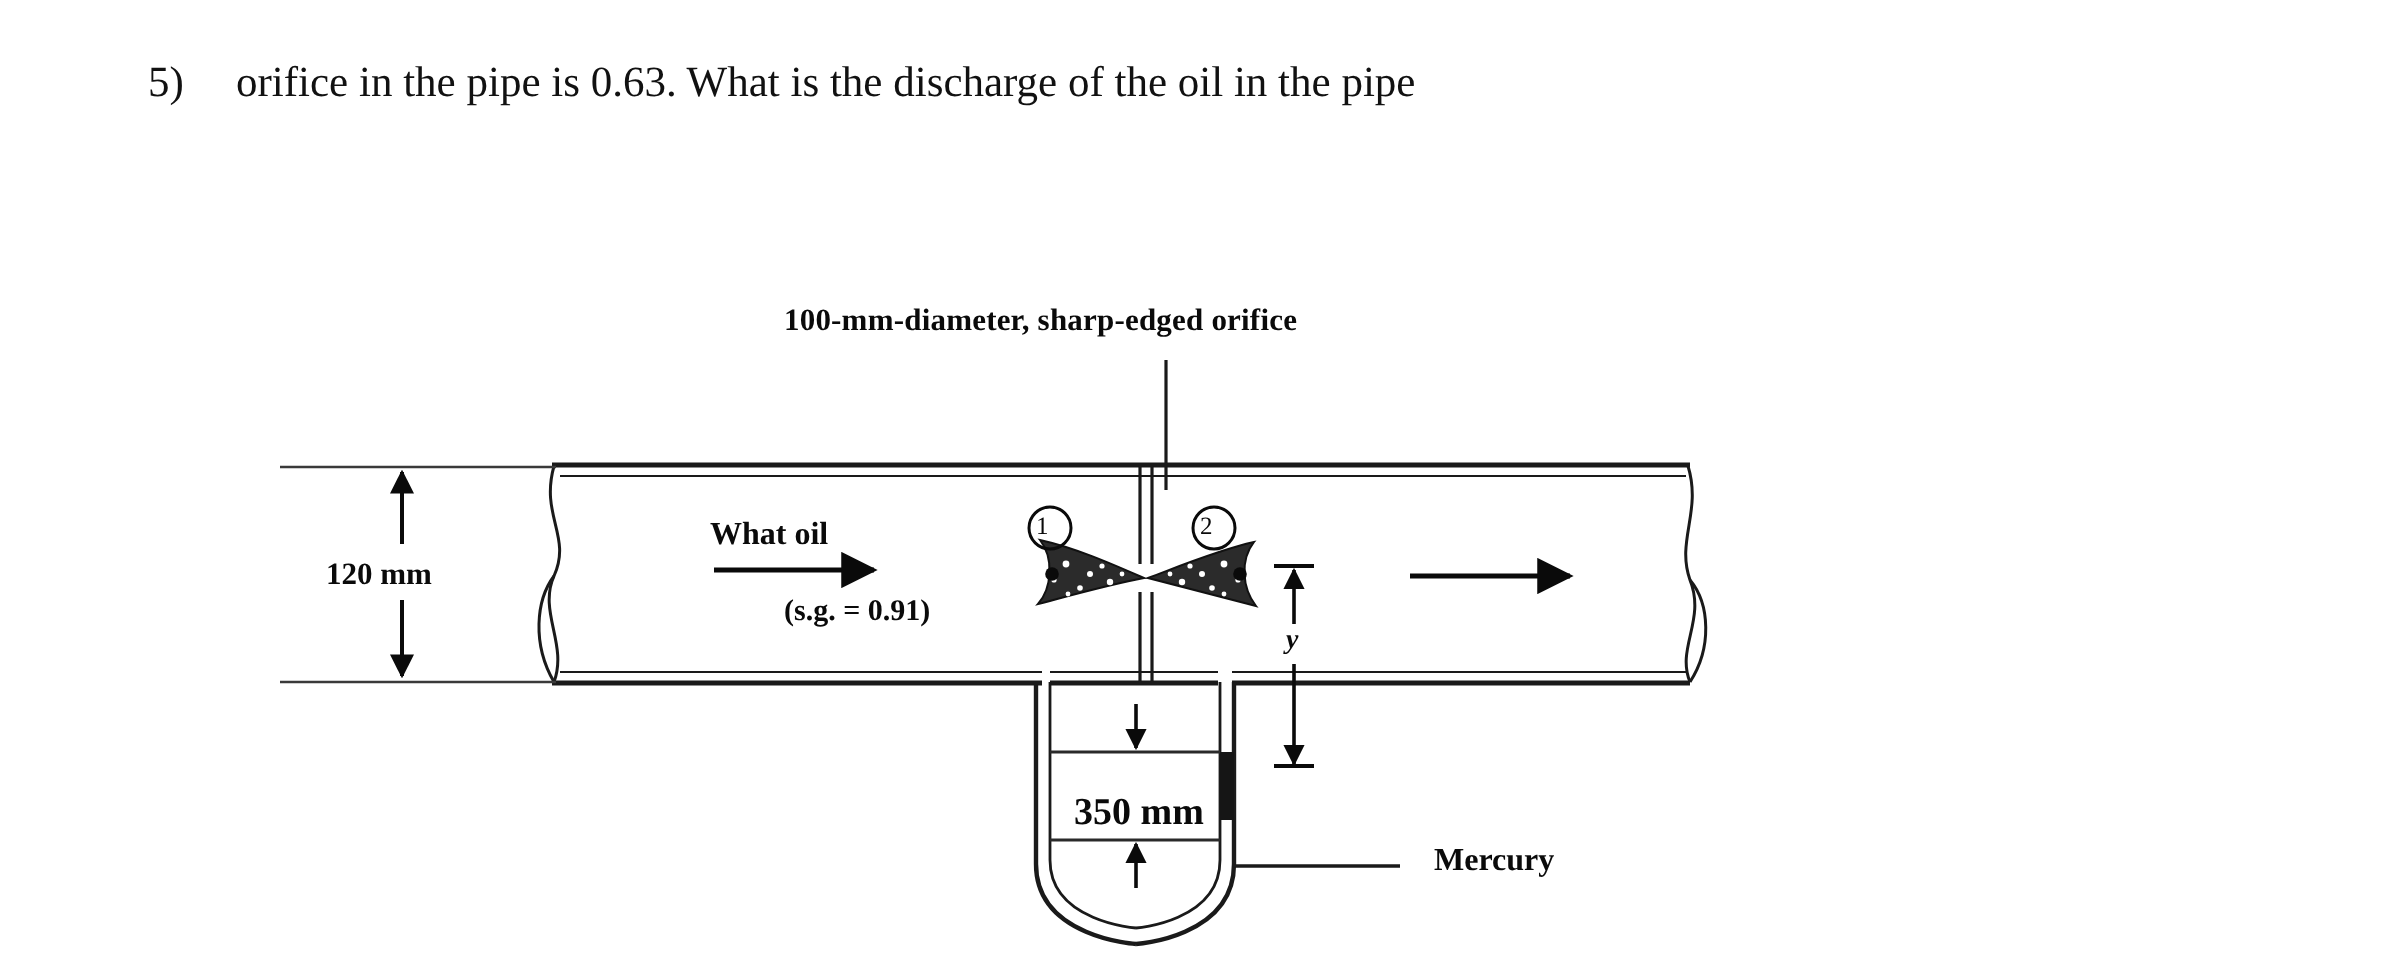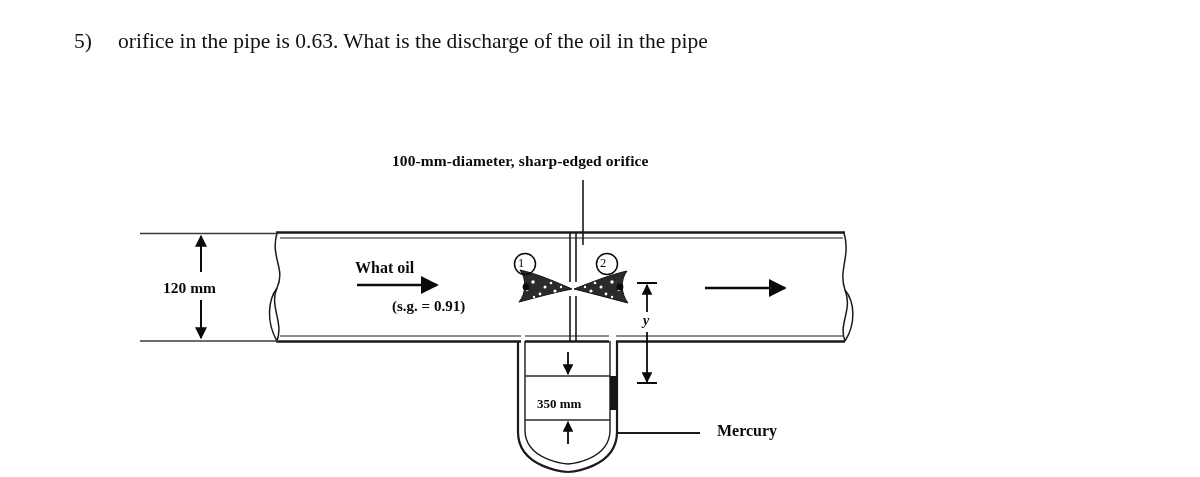--- a/index.html
+++ b/index.html
@@ -81,21 +81,21 @@
   }
   #label-sg {
     left: 352px;
     top: 298px;
     font-size: 15px;
     margin-left: 40px;
   }
   #label-350mm {
     left: 537px;
     top: 396px;
-    font-size: 13px;
+    font-size: 19px;
   }
   #label-mercury {
     left: 704px;
     top: 422px;
     font-size: 16px;
     margin-left: 13px;
   }
   #label-y {
     left: 643px;
     top: 313px;

